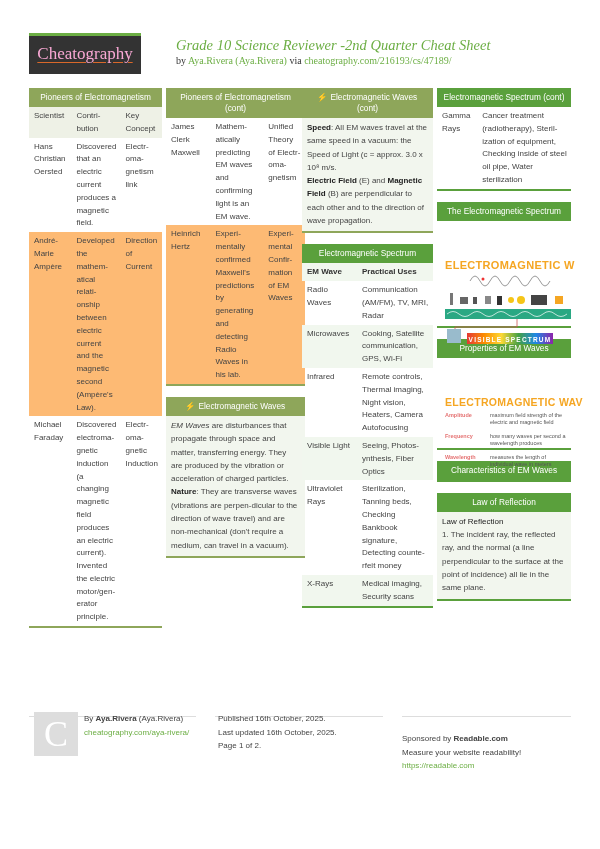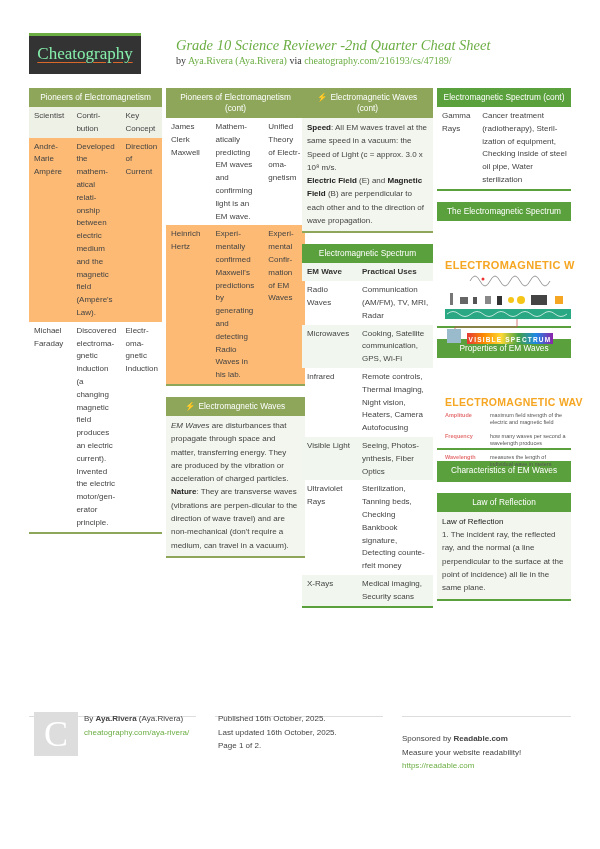--- a/index.html
+++ b/index.html
@@ -1,18 +1,18 @@
 <!DOCTYPE html>
 <html><head>
 <meta charset="utf-8">
 <style>
   * { box-sizing: border-box; margin: 0; padding: 0; }
   body { width: 600px; height: 849px; background: #fff; font-family: "Liberation Sans", sans-serif; color: #333; position: relative; overflow: hidden; }
   .logo { position: absolute; left: 29px; top: 33px; width: 112px; height: 41px; background: #333; border-top: 3px solid #6cae44; }
-  .logo span { display: block; color: #86efac; font-family: "Liberation Serif", serif; font-size: 17px; text-align: center; line-height: 36px; text-decoration: underline; text-decoration-color: #d9682a; text-underline-offset: 3px; }
+  .logo span { display: block; color: #f9a8d4; font-family: "Liberation Serif", serif; font-size: 17px; text-align: center; line-height: 36px; text-decoration: underline; text-decoration-color: #d9682a; text-underline-offset: 3px; }
   .title { position: absolute; left: 176px; top: 37px; font-family: "Liberation Serif", serif; font-size: 14.5px; color: #6cae44; font-style: italic; }
   .byline { position: absolute; left: 176px; top: 55px; font-family: "Liberation Serif", serif; font-size: 10px; color: #333; }
   .byline .g { color: #6cae44; }
   .col { position: absolute; top: 88px; }
   .box { margin-bottom: 11px; border-bottom: 2px solid #8ea65a; }
   .box.green { border-bottom-color: #5aa03c; }
   .hdr { background: #8ea65a; color: #fff; font-size: 8.3px; padding: 4px 5px; line-height: 11px; text-align: center; }
   .green .hdr { background: #5aa03c; }
   table { width: 100%; border-collapse: collapse; font-size: 8px; line-height: 12.8px; color: #444; }
   td { vertical-align: top; padding: 3px 4px 2px 5px; }
@@ -45,23 +45,28 @@
 <div class="col" style="left:29px;width:133px;">
   <div class="box">
     <div class="hdr">Pioneers of Electromagnetism</div>
     <table>
       <tbody>
           <tr class="th">
         <td style="width:34%">Scientist</td>
         <td style="width:37%">Contri-bution</td>
         <td>Key Concept</td>
       </tr>
+      <tr>
+        <td>Hans Christian Oersted</td>
+        <td>Discovered that an electric current produces a magnetic field.</td>
+        <td>Electr-oma-gnetism link</td>
+      </tr>
       <tr class="alt">
         <td>André-Marie Ampère</td>
-        <td>Developed the mathem-atical relati-onship between electric medium and the magnetic field (Ampère's Law).</td>
+        <td>Developed the mathem-atical relati-onship between electric current and the magnetic second (Ampère's Law).</td>
         <td>Direction of Current</td>
       </tr>
       <tr>
         <td>Michael Faraday</td>
         <td>Discovered electroma-gnetic induction (a changing magnetic field produces an electric current). Invented the electric motor/gen-erator principle.</td>
         <td>Electr-oma-gnetic Induction</td>
       </tr>
     </tbody>
       </table>
   </div>

